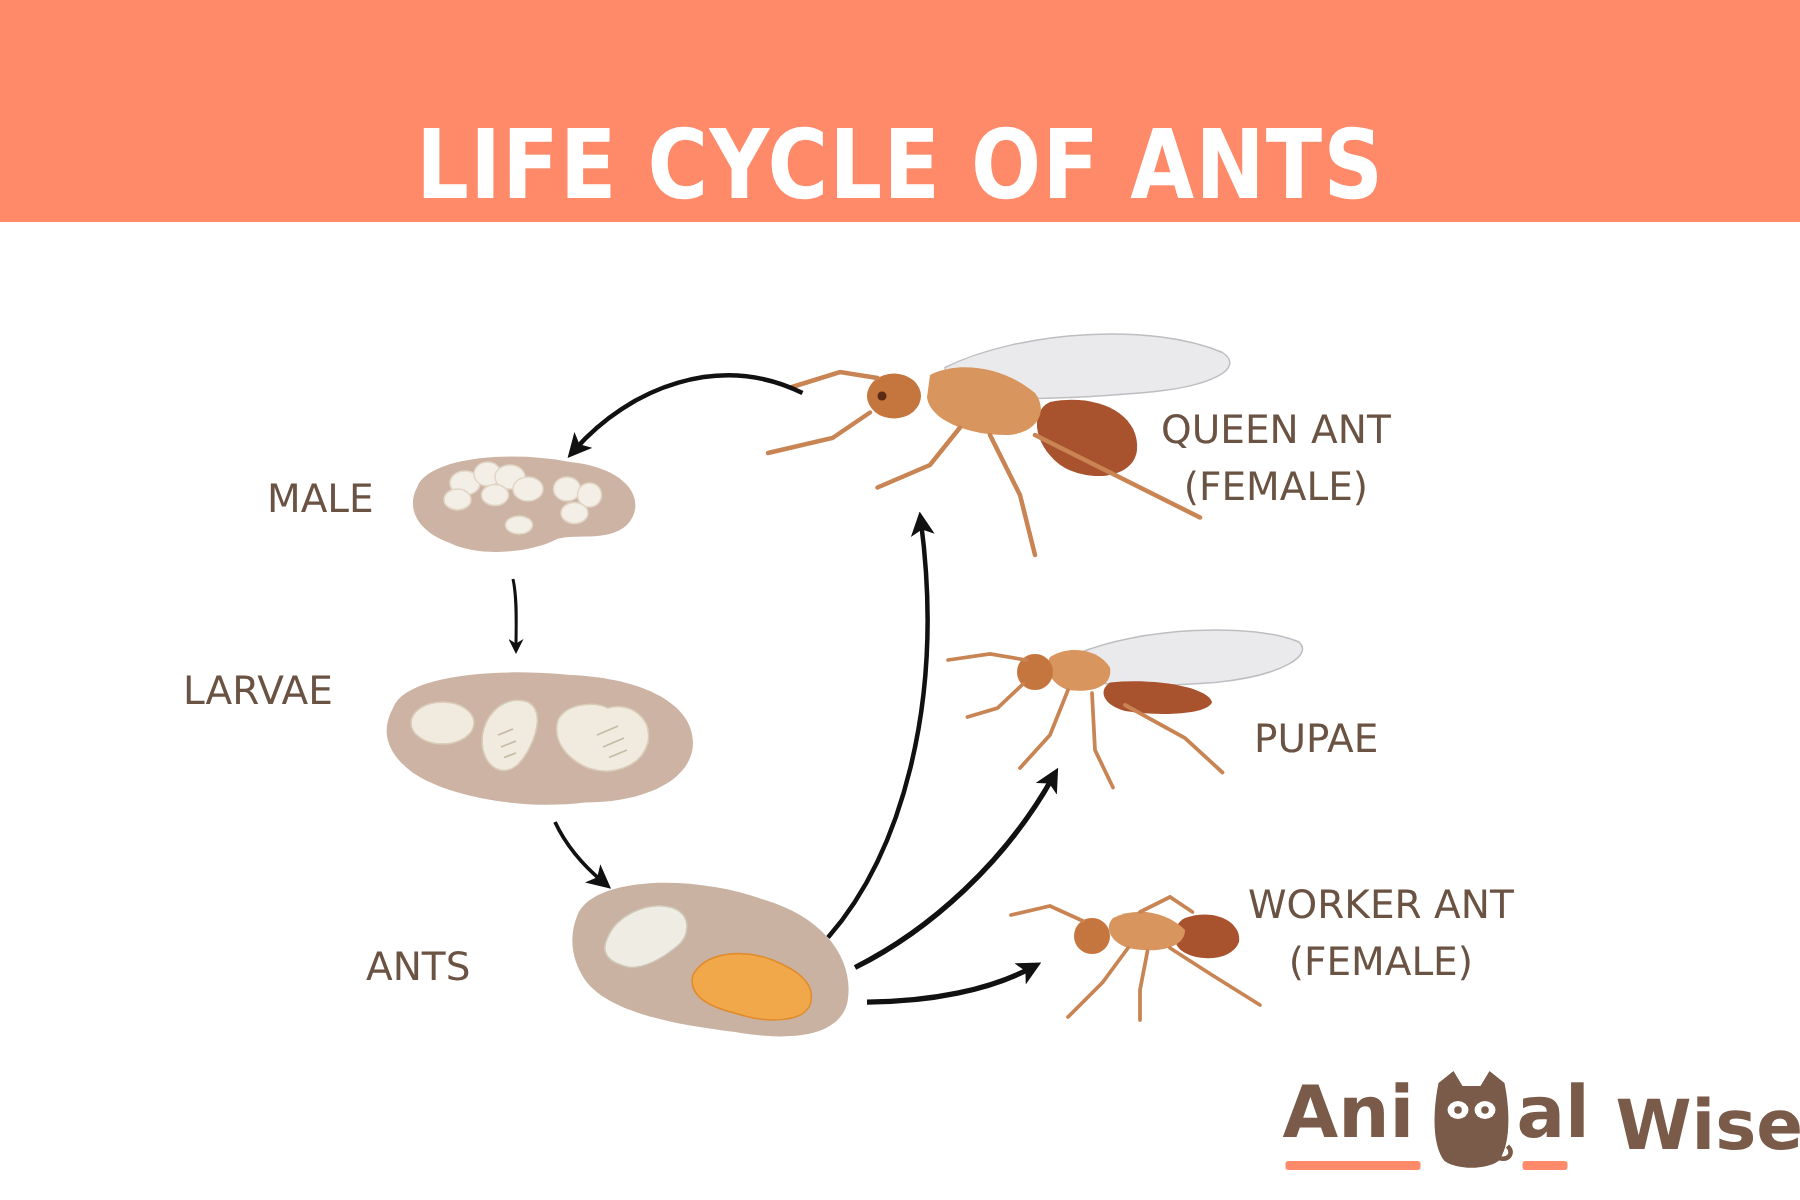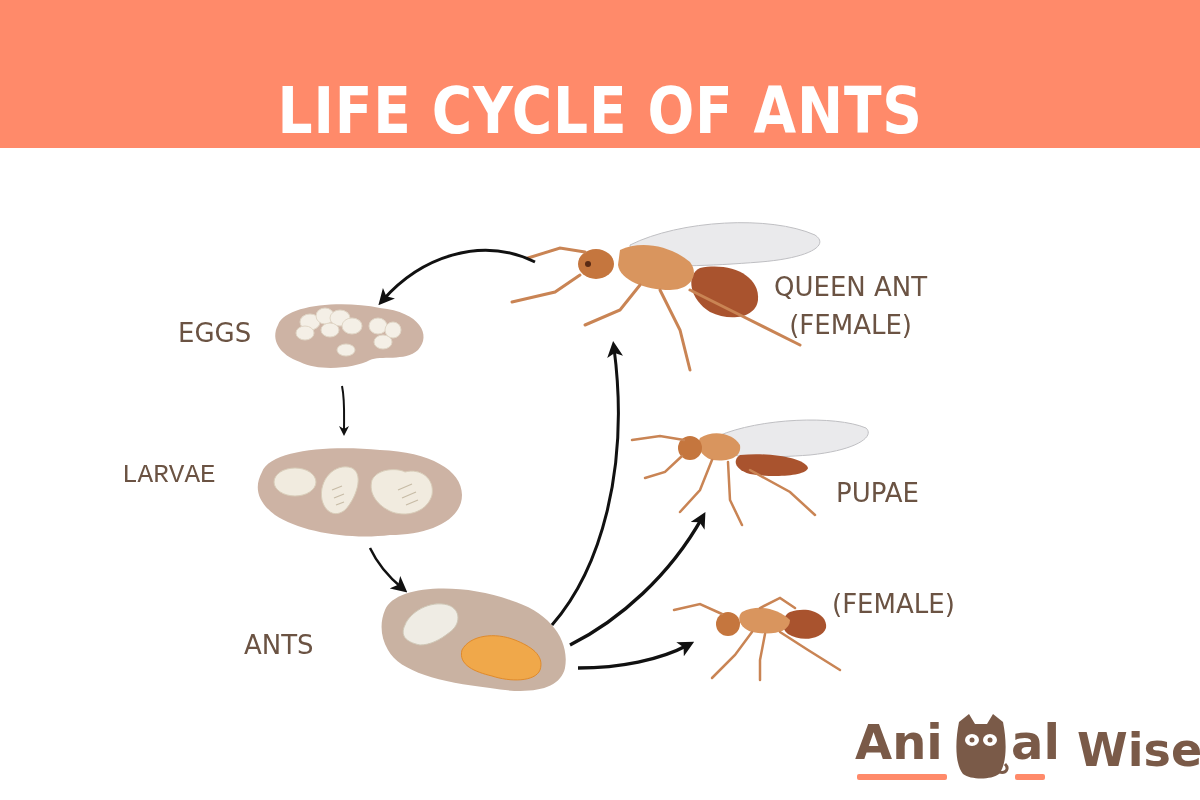--- a/index.html
+++ b/index.html
@@ -107,32 +107,33 @@
   <g fill="none" stroke="#111">
     <path d="M535,262 C480,235 420,258 383,300" stroke-width="3" marker-end="url(#ahb)"></path>
     <path d="M342,386 C345,400 344,415 344,432" stroke-width="2" marker-end="url(#ah)"></path>
     <path d="M370,548 C378,565 390,578 402,588" stroke-width="2.5" marker-end="url(#ahb)"></path>
     <path d="M552,625 C600,570 630,470 614,348" stroke-width="3" marker-end="url(#ahb)"></path>
     <path d="M570,645 C620,620 670,575 702,518" stroke-width="3.5" marker-end="url(#ahb)"></path>
     <path d="M578,668 C620,668 660,660 688,645" stroke-width="3.5" marker-end="url(#ahb)"></path>
   </g>
 </svg>
 
-<div class="label" style="left:178px; top:314px;">EGGS</div>
-<div class="label" style="left:122px; top:456px;font-family:Liberation Mono, monospace;">LARVAE</div>
+<div class="label" style="left:178px; top:314px;">MALE</div>
+<div class="label" style="left:122px; top:442px;">LARVAE</div>
 <div class="label" style="left:244px; top:626px;">ANTS</div>
 
 <div class="label" style="left:774px; top:268px;">
   <div>QUEEN ANT</div>
   <div>(FEMALE)</div>
 </div>
 <div class="label" style="left:836px; top:474px;">
   <div>PUPAE</div>
 </div>
 <div class="label" style="left:832px; top:585px;">
+  <div>WORKER ANT</div>
   <div>(FEMALE)</div>
 </div>
 
 <div class="logo">
   <span class="logo-text" style="left:0; top:2px;">Ani</span>
   <svg style="position:absolute; left:98px; top:0;" width="56" height="70" viewBox="0 0 56 70">
     <path d="M6,10 L16,2 L22,12 L34,12 L40,2 L50,10 C54,30 54,52 46,62 C38,68 18,68 10,62 C2,52 2,30 6,10 Z" fill="#7a5a48"></path>
     <ellipse cx="19" cy="28" rx="7" ry="6" fill="#ffffff"></ellipse>
     <ellipse cx="37" cy="28" rx="7" ry="6" fill="#ffffff"></ellipse>
     <circle cx="19" cy="28" r="2.5" fill="#7a5a48"></circle>

